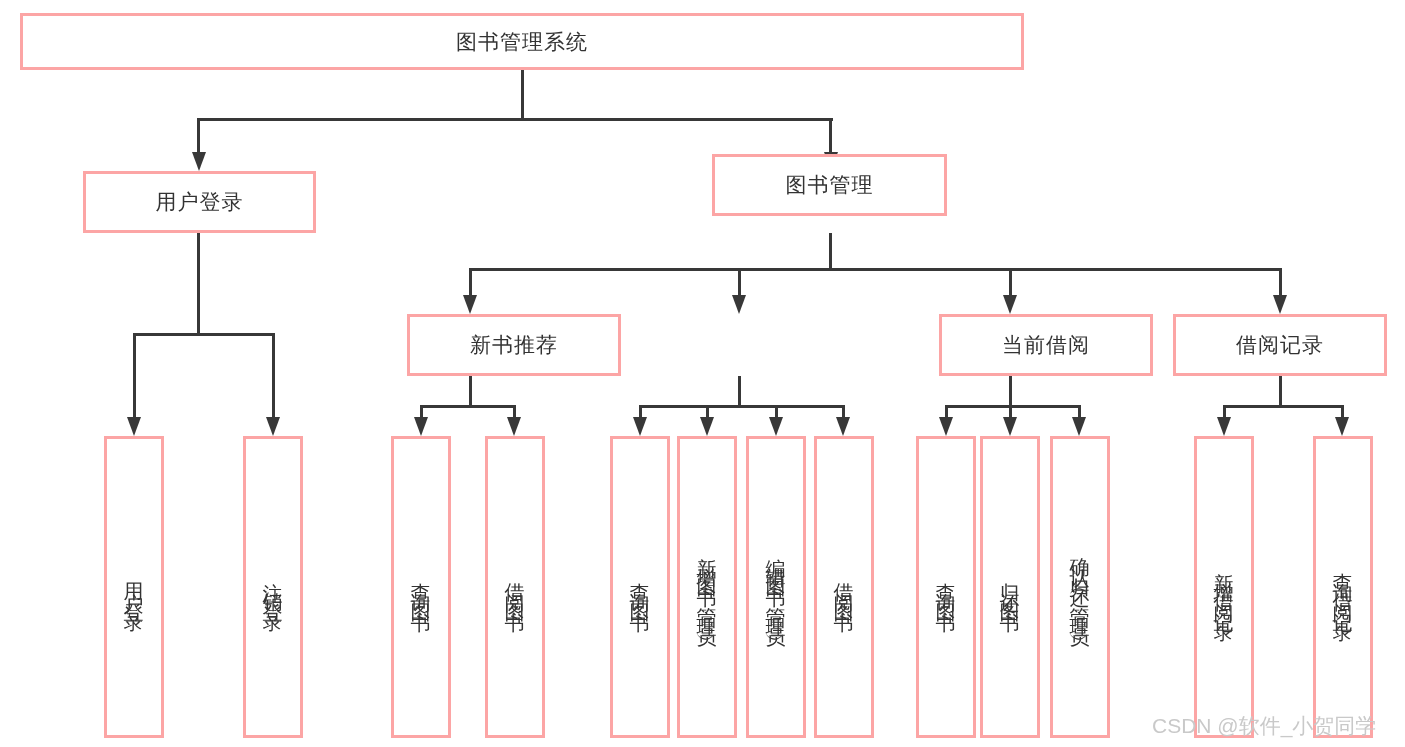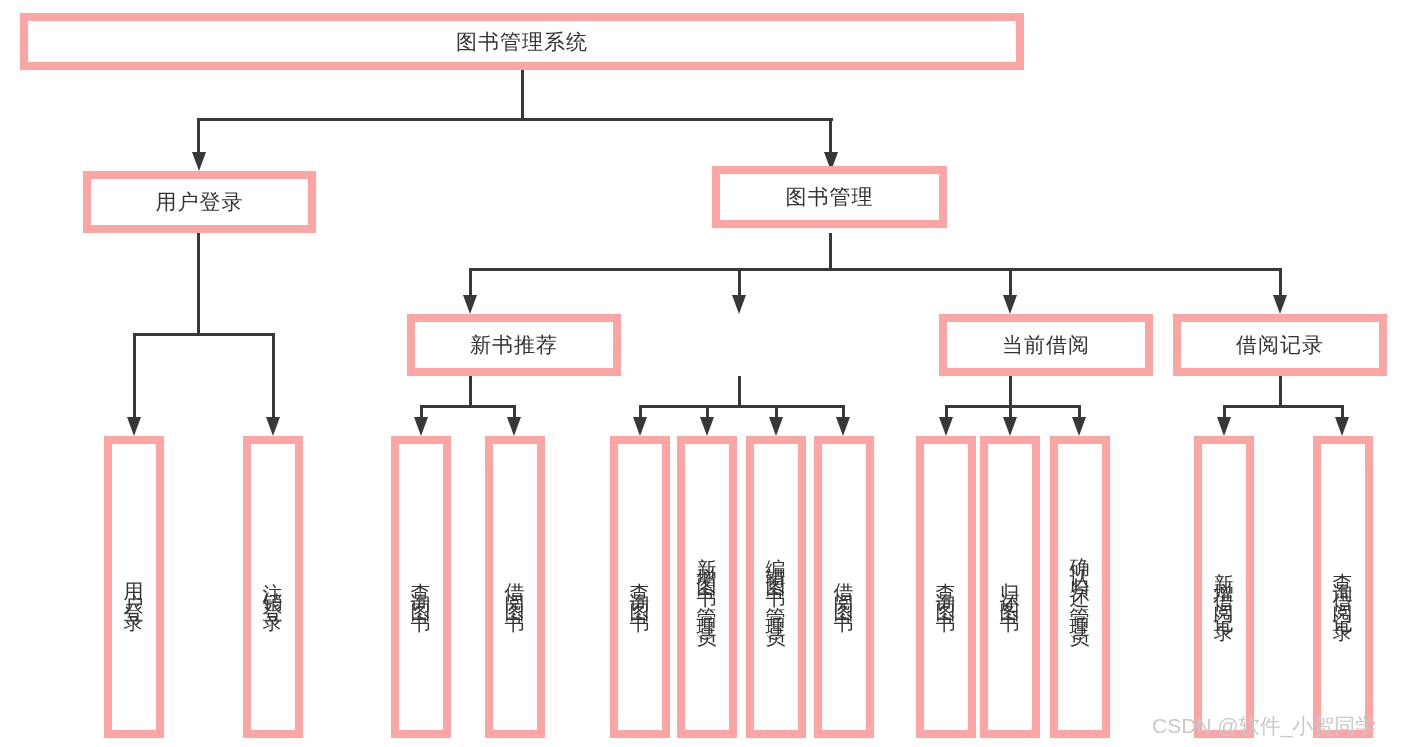--- a/index.html
+++ b/index.html
@@ -8,21 +8,21 @@
     width: 1405px;
     height: 747px;
     background: #ffffff;
     overflow: hidden;
     font-family: "Liberation Sans", sans-serif;
   }
   .box {
     position: absolute;
     box-sizing: border-box;
     background: #ffffff;
-    border: 8px solid #fca5a5;
+    border: 3px solid #fca5a5;
     display: flex;
     align-items: center;
     justify-content: center;
     z-index: 2;
   }
   .box .lbl { color: #333333; }
   .hbox .lbl {
     font-size: 21px;
     letter-spacing: 1px;
     white-space: nowrap;
@@ -63,21 +63,21 @@
 
 <div id="canvas">
 
   <div class="box hbox" style="left:20px; top:13px; width:1004px; height:57px;">
     <span class="lbl">图书管理系统</span>
   </div>
 
   <div class="box hbox" style="left:83px; top:171px; width:233px; height:62px;">
     <span class="lbl">用户登录</span>
   </div>
-  <div class="box hbox" style="left:712px; top:166px; width:235px; height:62px;">
+  <div class="box hbox" style="left:712px; top:154px; width:235px; height:62px;">
     <span class="lbl">图书管理</span>
   </div>
 
   <div class="box hbox" style="left:363px; top:314px; width:214px; height:62px;margin-left:44px;">
     <span class="lbl">新书推荐</span>
   </div>
   <div class="box hbox" style="left:903px; top:314px; width:214px; height:62px;margin-left:36px;">
     <span class="lbl">当前借阅</span>
   </div>
   <div class="box hbox" style="left:1173px; top:314px; width:214px; height:62px;">

